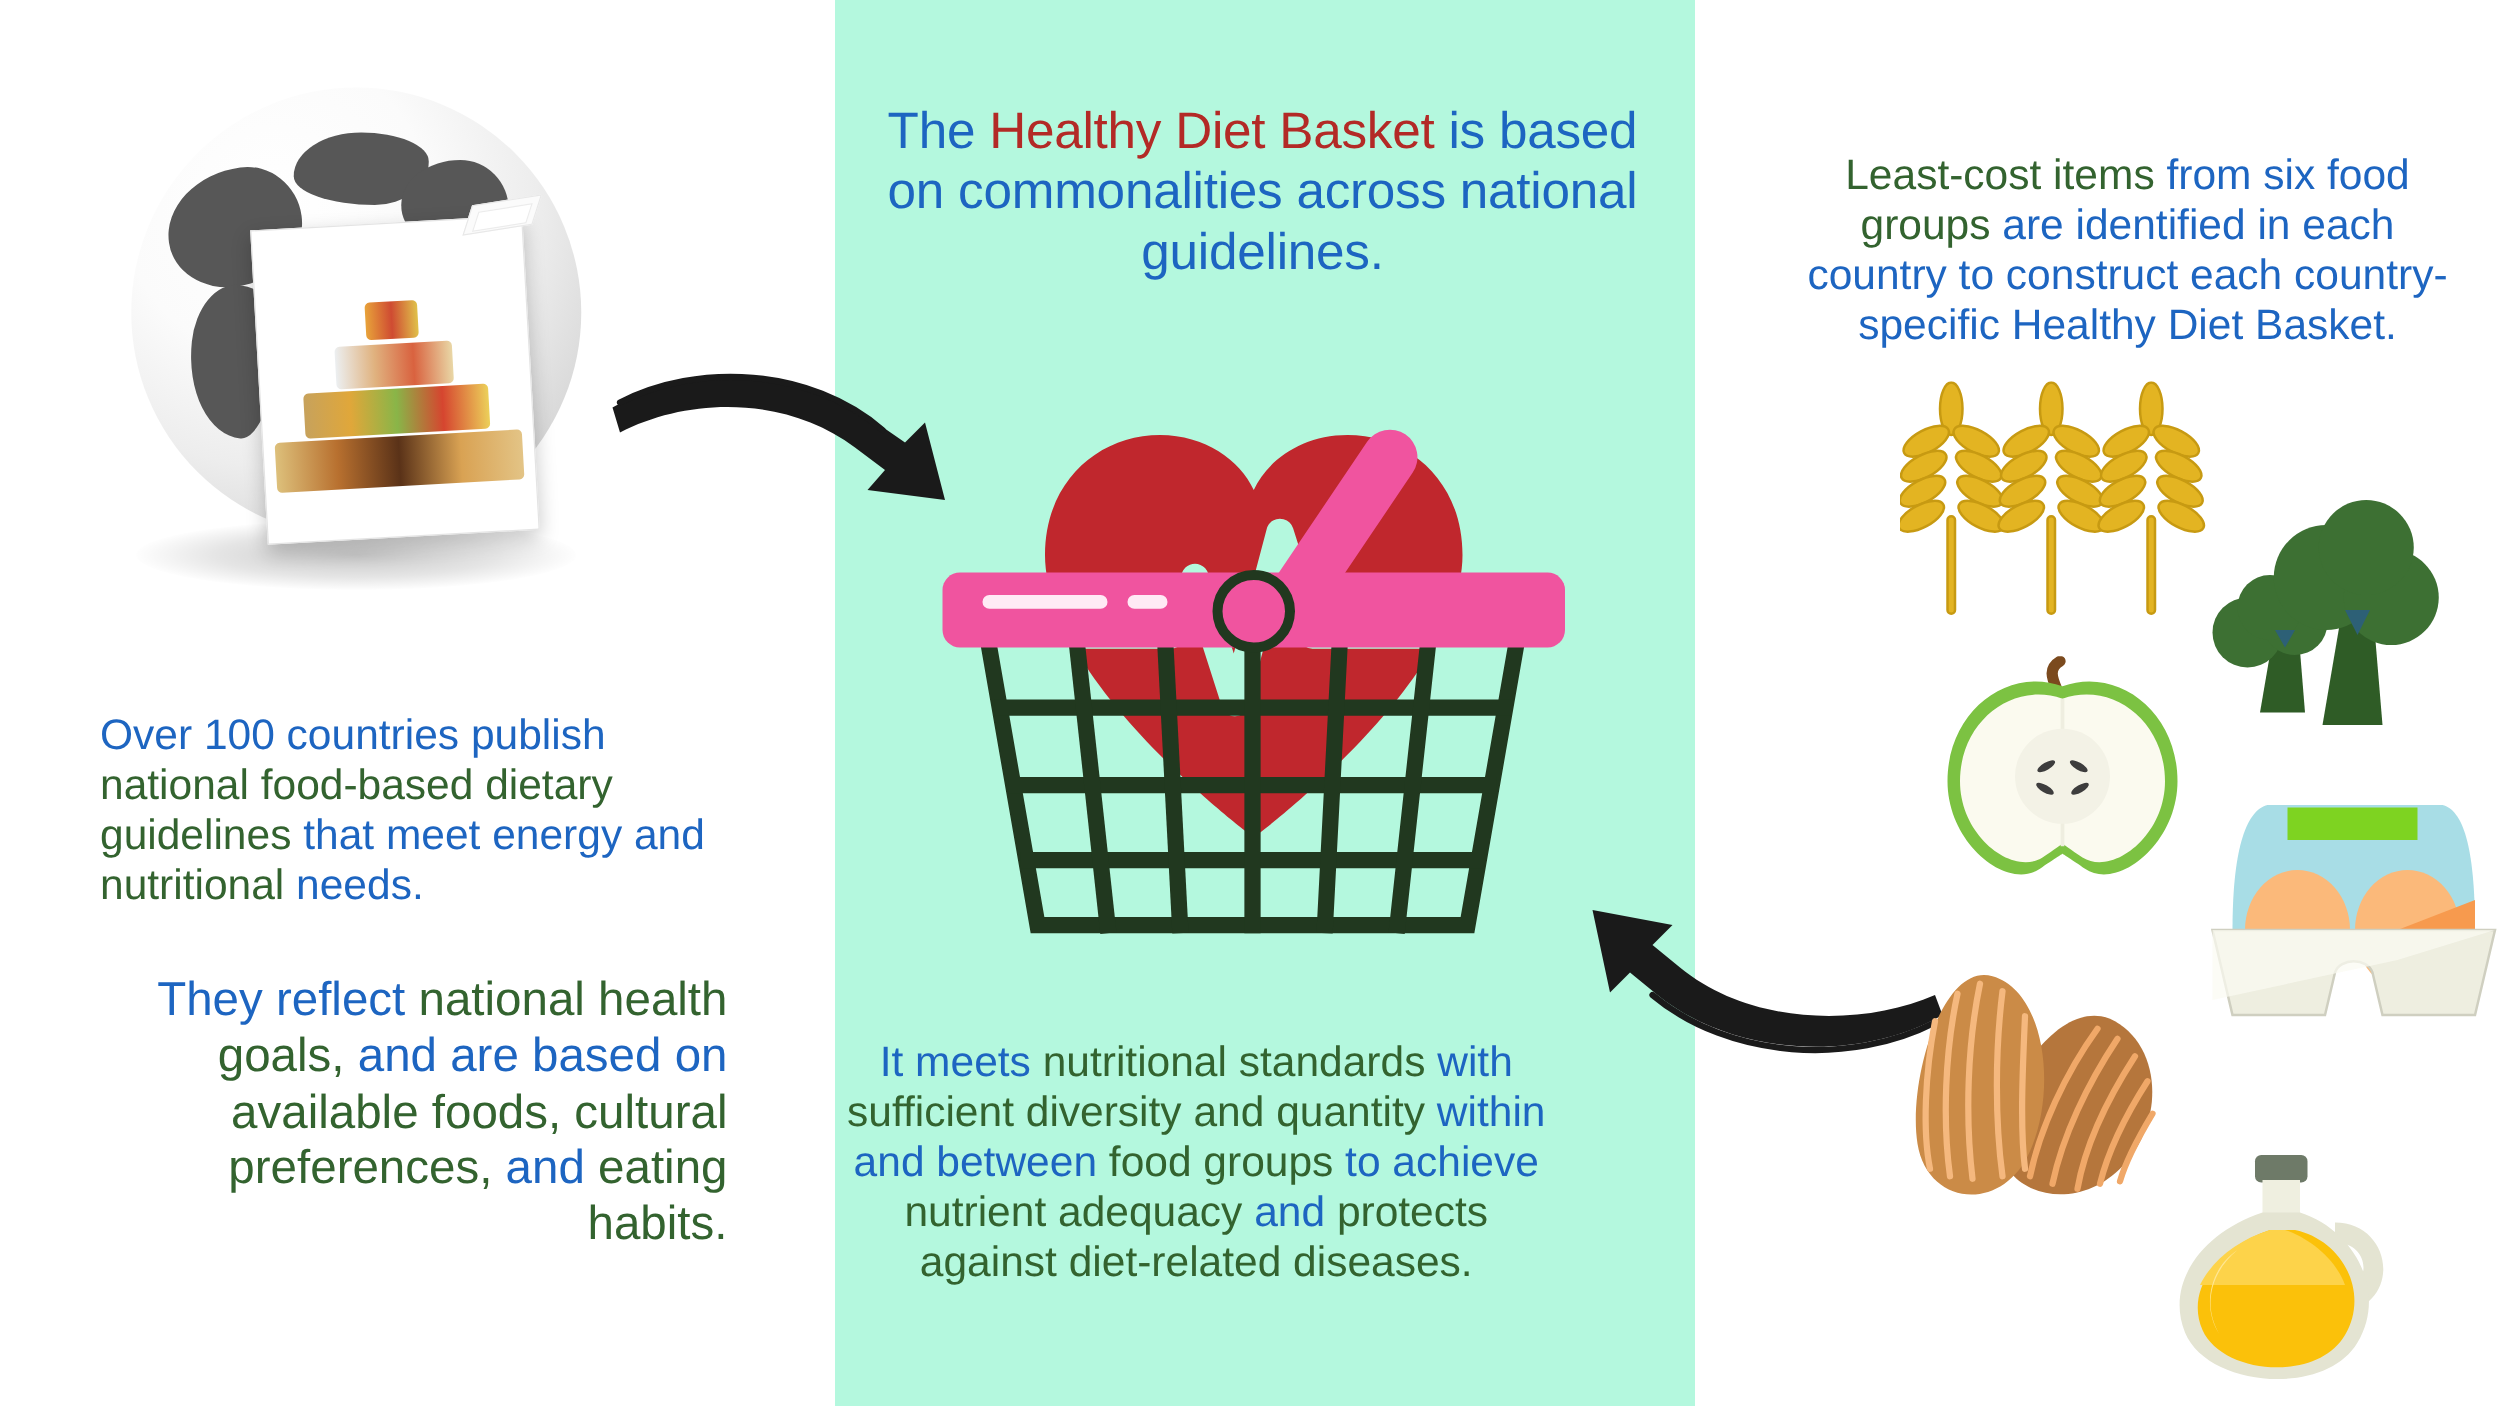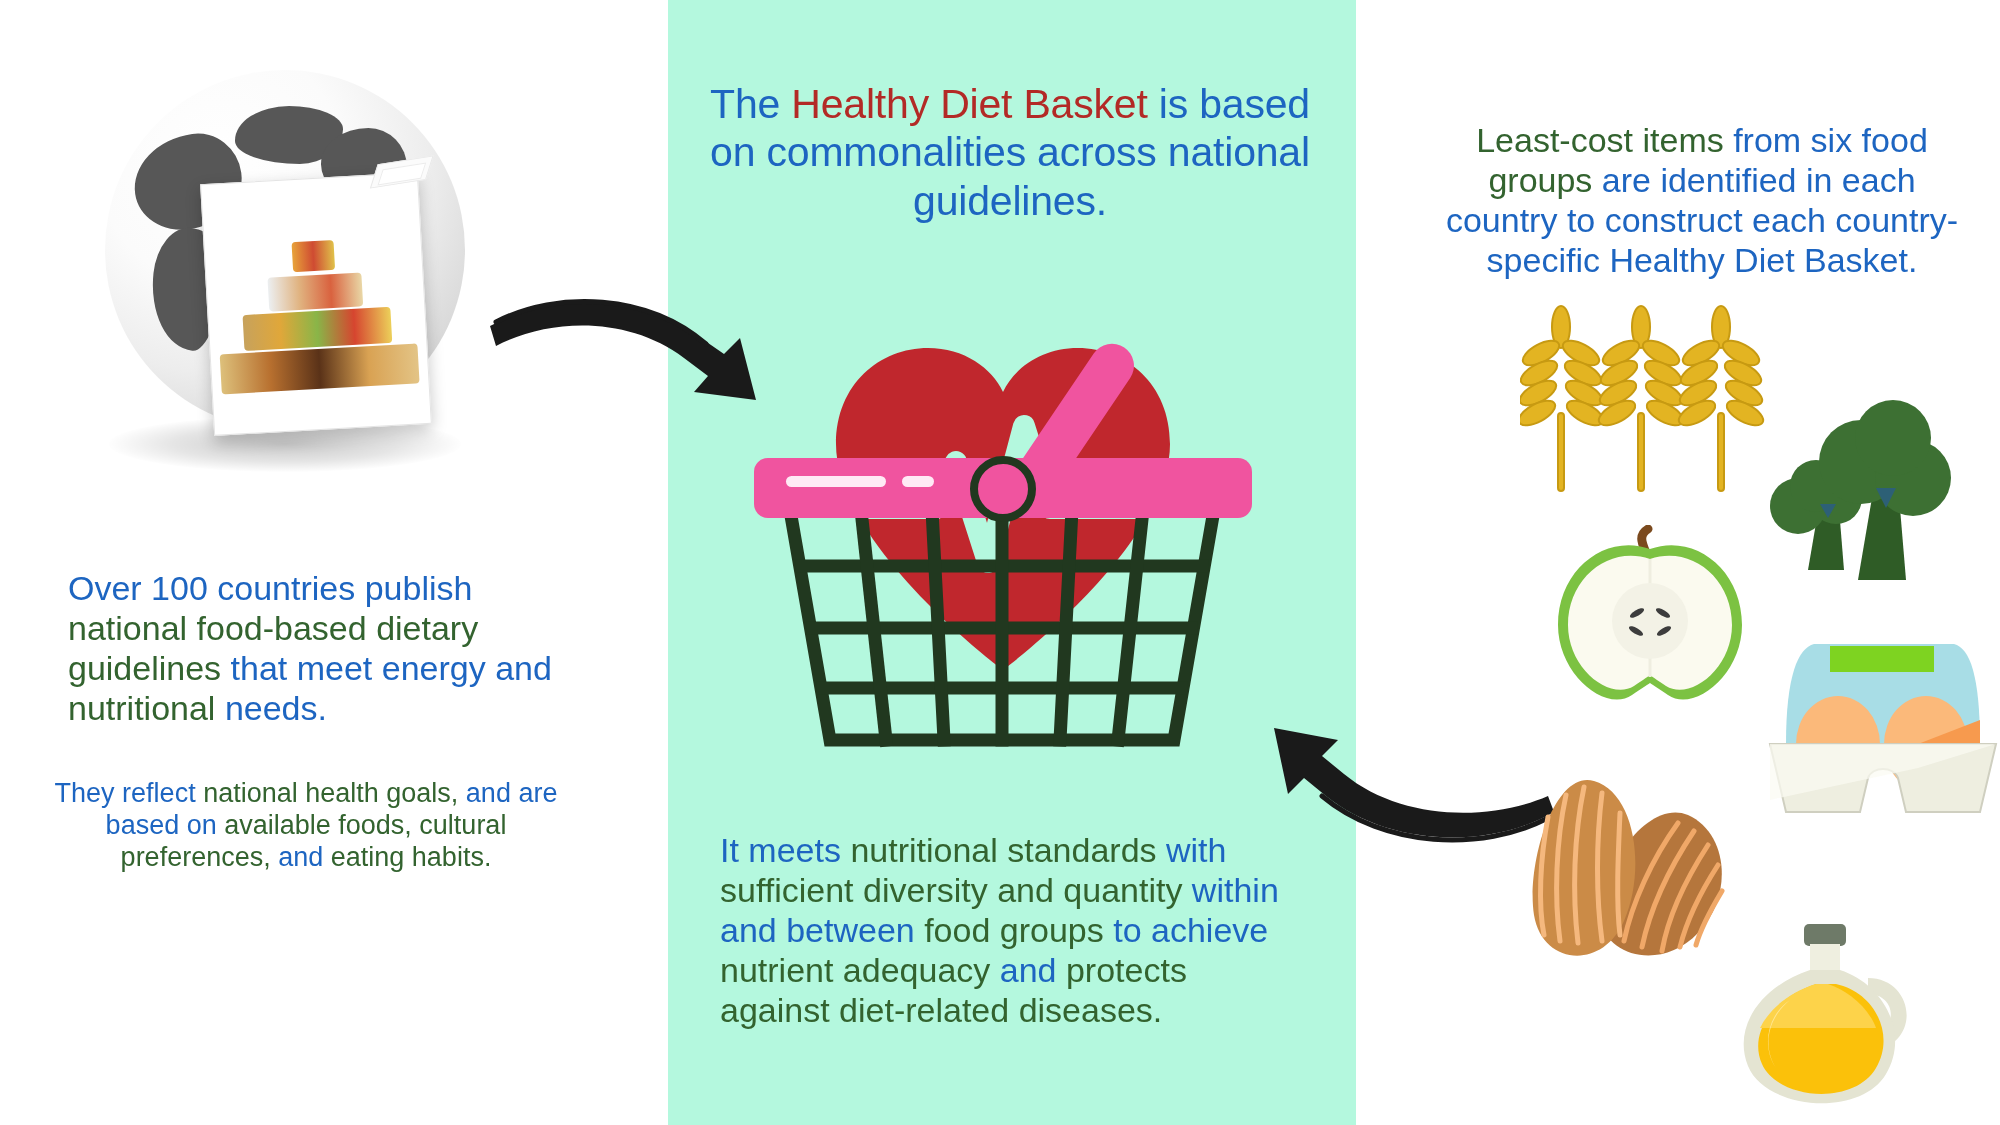--- a/index.html
+++ b/index.html
@@ -18,26 +18,26 @@
   .txt{ position:absolute; line-height:1.18; }
   .blue { color:#1d65c1; }
   .green{ color:#33632f; }
   .red  { color:#b32a26; }
 
   #title{
     left:690px; top:80px; width:640px; text-align:center;
     font-size:41px; letter-spacing:-.2px;
   }
 
-  #left-p1{ left:68px; top:568px; width:510px; font-size:34px; text-align:left;}
-  #left-p2{ left:51px; top:778px; width:510px; font-size:27px; text-align:center;}
+  #left-p1{ left:80px; top:568px; width:510px; font-size:34px; text-align:left;}
+  #left-p2{ left:72px; top:778px; width:510px; font-size:38px; text-align:right;}
 
   #right-p{ left:1432px; top:120px; width:540px; font-size:34px; text-align:center;}
 
-  #center-p{ left:720px; top:830px; width:560px; font-size:34px; }
+  #center-p{ left:677px; top:830px; width:560px; font-size:34px; text-align:center;}
 
   
   .globe-wrap{ position:absolute; left:85px; top:60px; width:400px; height:420px; }
   .globe{
     position:absolute; left:20px; top:10px; width:360px; height:360px; border-radius:50%;
     background:
       radial-gradient(circle at 32% 26%, #ffffff 0%, #fbfbfb 34%, #ededed 58%, #d9d9d9 78%, #bdbdbd 100%);
     overflow:hidden;
   }
   .globe .land{ position:absolute; background:#575757; }

